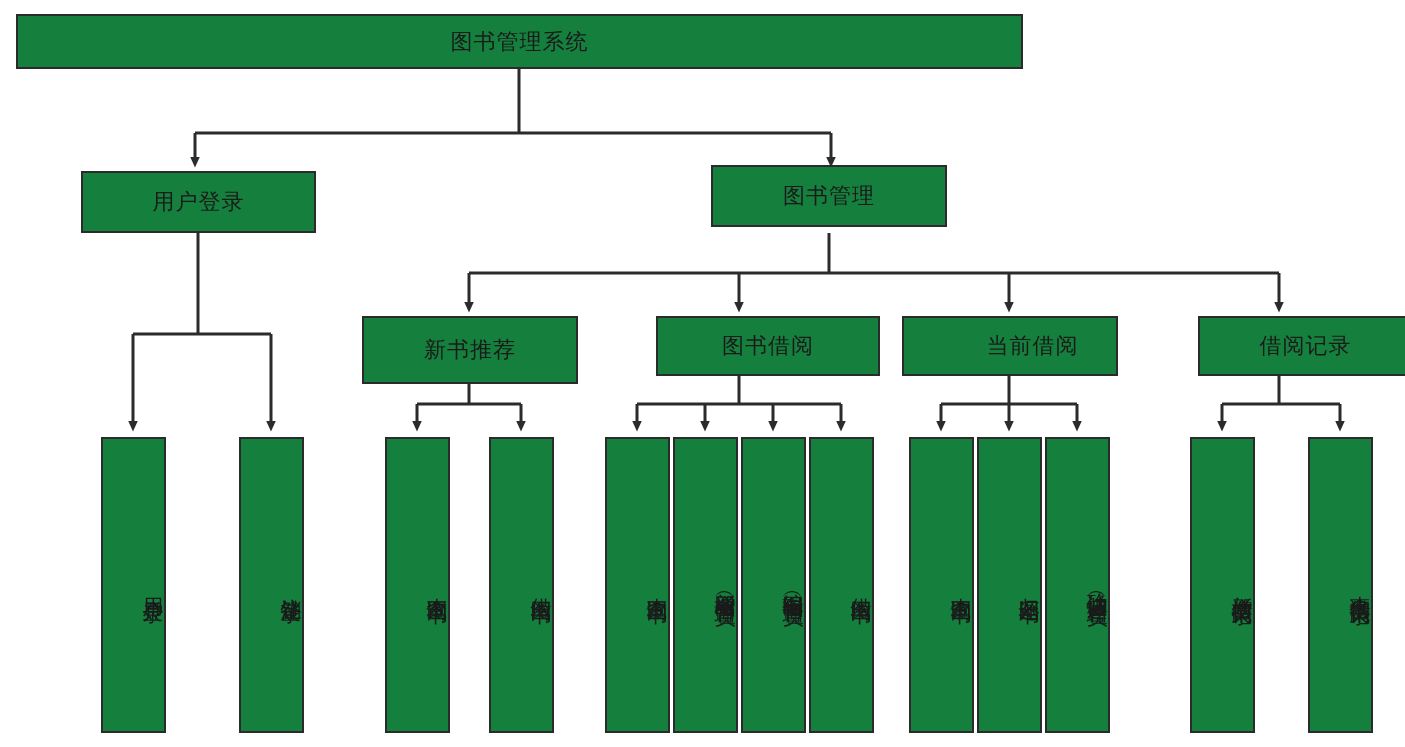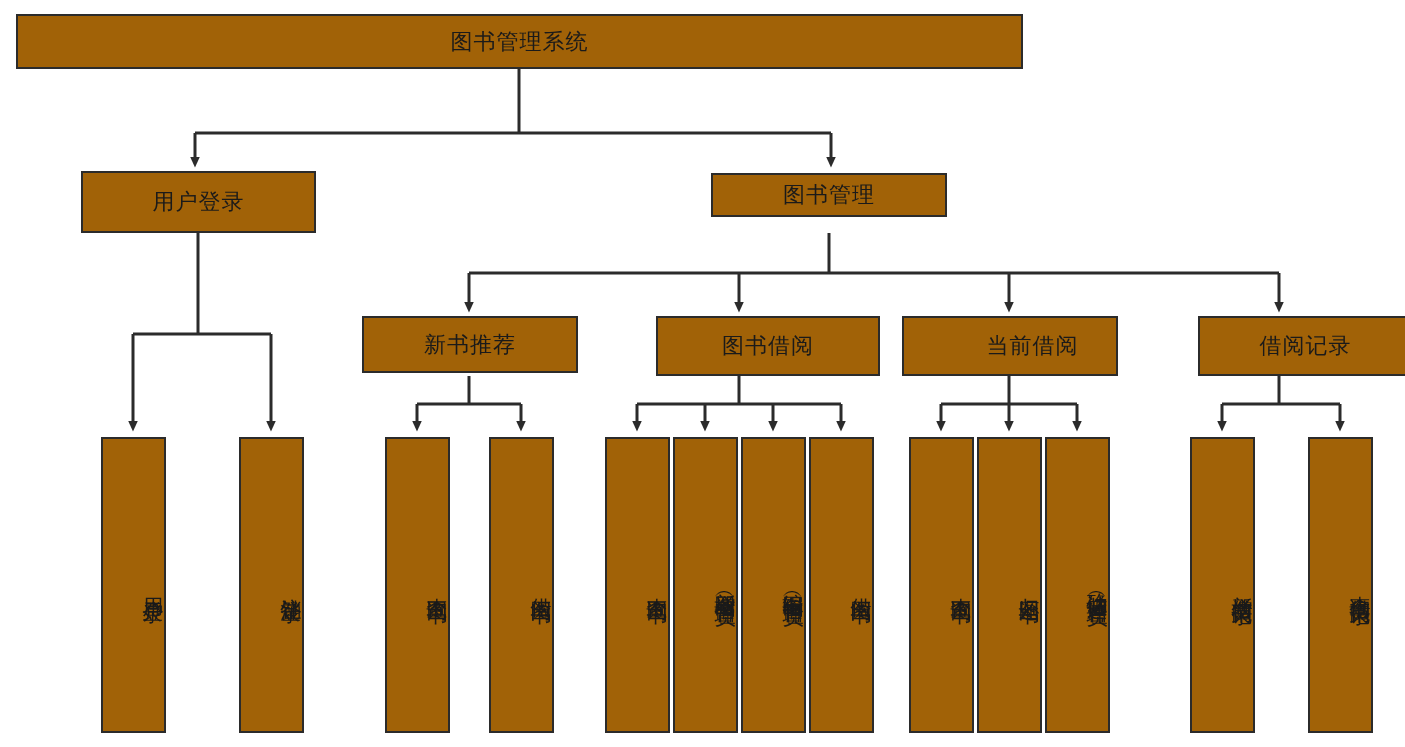--- a/index.html
+++ b/index.html
@@ -21,21 +21,21 @@
     position: absolute;
     left: 0;
     top: 0;
     width: 1405px;
     height: 747px;
     pointer-events: none;
   }
   .node {
     position: absolute;
     box-sizing: border-box;
-    background: #a16207;
+    background: #15803d;
     border: 2px solid #2b2b2b;
     display: flex;
     align-items: center;
     justify-content: center;
     color: #1a1a1a;
   }
   .node.h {
     font-size: 22px;
     letter-spacing: 1px;
   }
@@ -118,25 +118,25 @@
   </svg>
 
   <div class="node h" style="left:16px; top:14px; width:1007px; height:55px;">
     <span>图书管理系统</span>
   </div>
 
   <div class="node h" style="left:81px; top:171px; width:235px; height:62px;">
     <span>用户登录</span>
   </div>
 
-  <div class="node h" style="left:711px; top:173px; width:236px; height:44px;">
+  <div class="node h" style="left:711px; top:165px; width:236px; height:62px;">
     <span>图书管理</span>
   </div>
 
-  <div class="node h" style="left:362px; top:316px; width:216px; height:57px;">
+  <div class="node h" style="left:362px; top:316px; width:216px; height:68px;">
     <span>新书推荐</span>
   </div>
 
   <div class="node h" style="left:656px; top:316px; width:224px; height:60px;">
     <span>图书借阅</span>
   </div>
 
   <div class="node h" style="left:902px; top:316px; width:216px; height:60px;padding-left:45px;">
     <span>当前借阅</span>
   </div>

